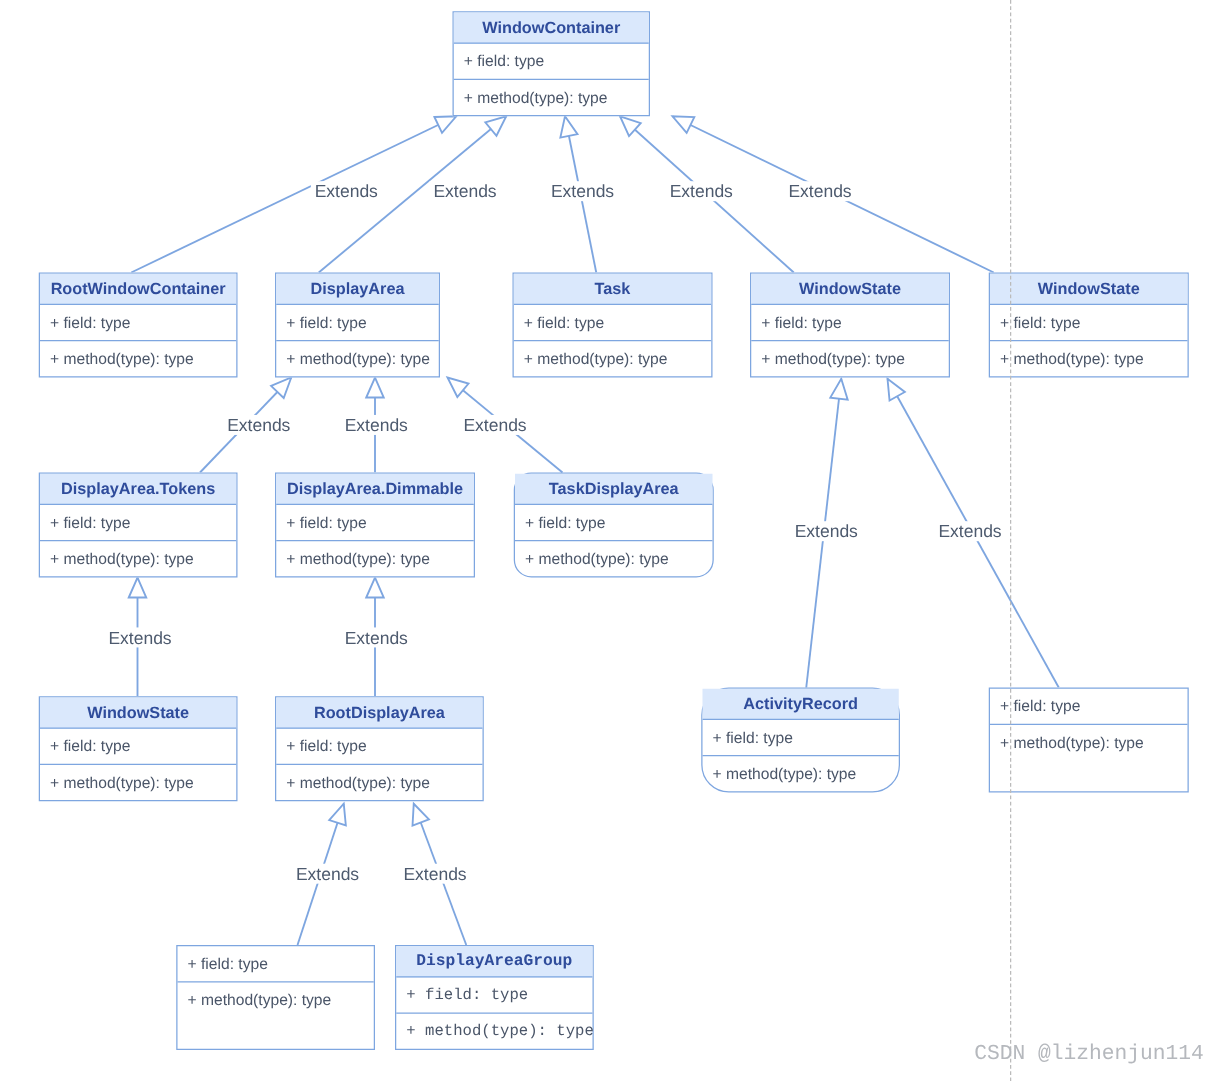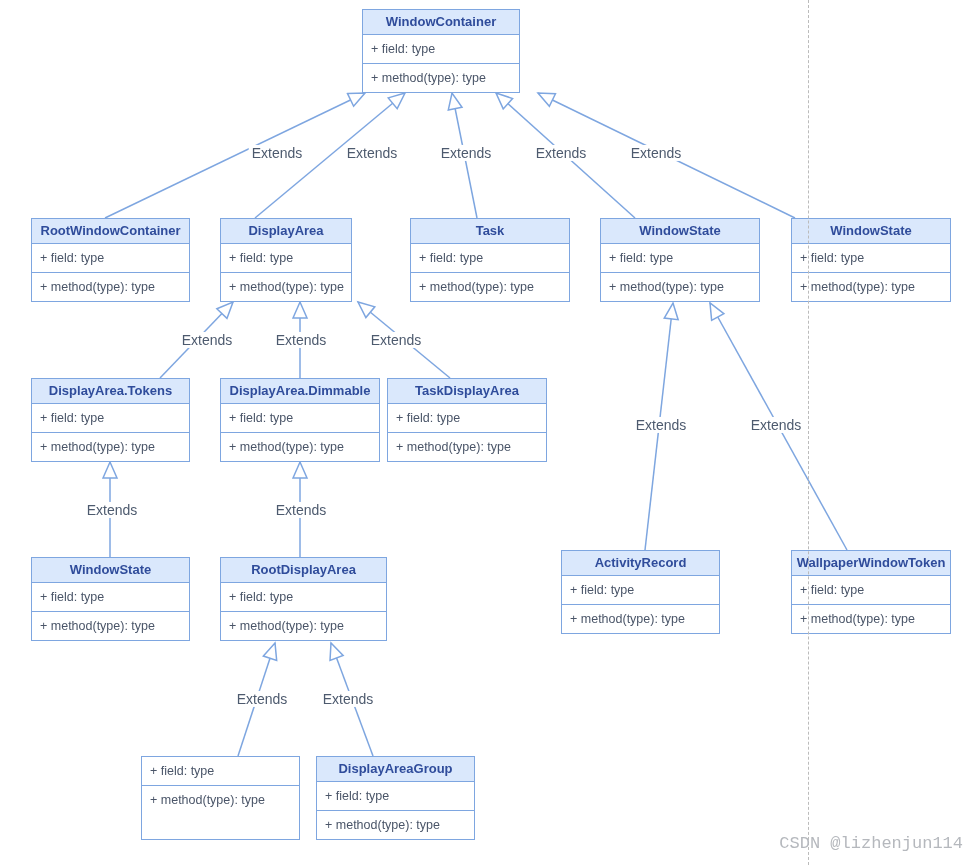--- a/index.html
+++ b/index.html
@@ -112,50 +112,49 @@
       <div class="class-box" style="left: 31px; top: 378px; width: 159px;">
     <div class="class-title">DisplayArea.Tokens</div>
     <div class="class-row field">+ field: type</div>
     <div class="class-row method">+ method(type): type</div>
   </div>
       <div class="class-box" style="left: 220px; top: 378px; width: 160px;">
     <div class="class-title">DisplayArea.Dimmable</div>
     <div class="class-row field">+ field: type</div>
     <div class="class-row method">+ method(type): type</div>
   </div>
-      <div class="class-box" style="left: 387px; top: 378px; width: 160px;">
+      <div class="class-box" style="left: 411px; top: 378px; width: 160px; border-radius: 14px;">
     <div class="class-title">TaskDisplayArea</div>
     <div class="class-row field">+ field: type</div>
     <div class="class-row method">+ method(type): type</div>
   </div>
       <div class="class-box" style="left: 31px; top: 557px; width: 159px;">
     <div class="class-title">WindowState</div>
     <div class="class-row field">+ field: type</div>
     <div class="class-row method">+ method(type): type</div>
   </div>
       <div class="class-box" style="left: 220px; top: 557px; width: 167px;">
     <div class="class-title">RootDisplayArea</div>
     <div class="class-row field">+ field: type</div>
     <div class="class-row method">+ method(type): type</div>
   </div>
-      <div class="class-box" style="left: 561px; top: 550px; width: 159px;">
+      <div class="class-box" style="left: 561px; top: 550px; width: 159px; border-radius: 22px;">
     <div class="class-title">ActivityRecord</div>
     <div class="class-row field">+ field: type</div>
     <div class="class-row method">+ method(type): type</div>
   </div>
       <div class="class-box" style="left: 791px; top: 550px; width: 160px;">
-    <div class="class-title">WallpaperWindowToken</div>
     <div class="class-row field">+ field: type</div>
     <div class="class-row method">+ method(type): type</div>
   </div>
       <div class="class-box" style="left: 141px; top: 756px; width: 159px;">
     <div class="class-row field">+ field: type</div>
     <div class="class-row method">+ method(type): type</div>
   </div>
-      <div class="class-box" style="left: 316px; top: 756px; width: 159px;">
+      <div class="class-box" style="left: 316px; top: 756px; width: 159px; font-family: Liberation Mono, monospace;">
     <div class="class-title">DisplayAreaGroup</div>
     <div class="class-row field">+ field: type</div>
     <div class="class-row method">+ method(type): type</div>
   </div>
     </div>
   <div id="labels-layer">
       <span class="edge-label" style="left: 277px; top: 153px;">Extends</span>
       <span class="edge-label" style="left: 372px; top: 153px;">Extends</span>
       <span class="edge-label" style="left: 466px; top: 153px;">Extends</span>
       <span class="edge-label" style="left: 561px; top: 153px;">Extends</span>

